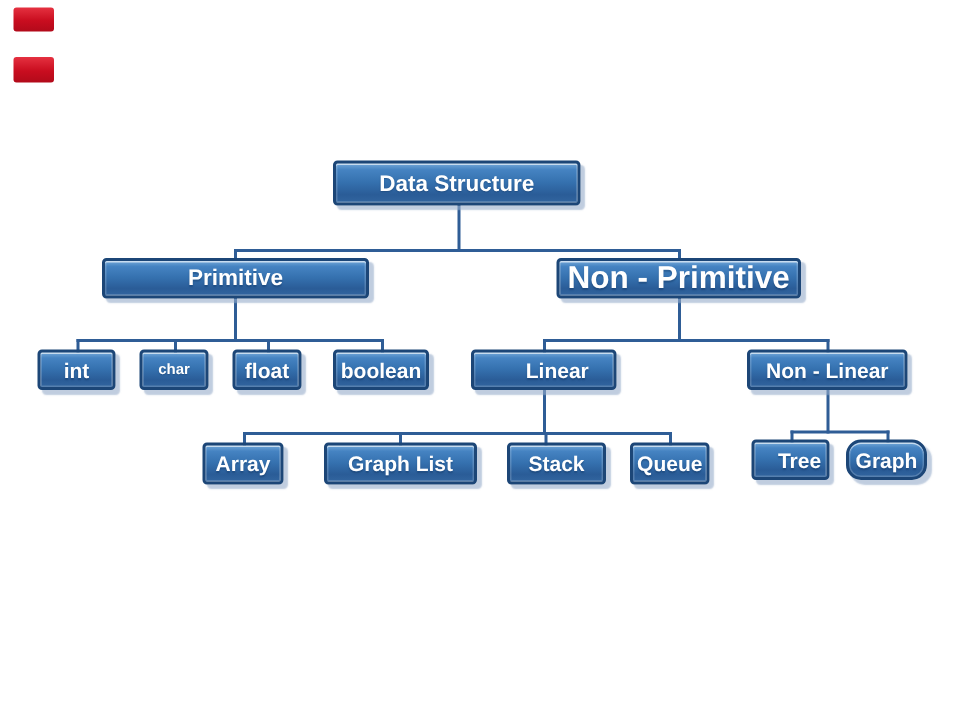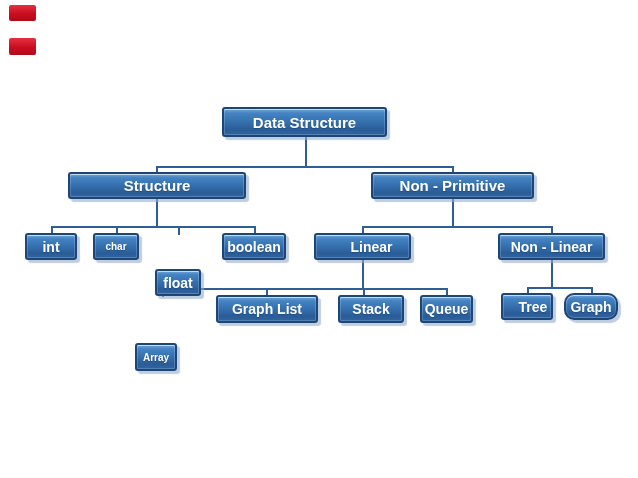--- a/index.html
+++ b/index.html
@@ -71,28 +71,28 @@
       <div class="line" style="left: 266px; top: 288px; width: 2px; height: 9px;"></div>
       <div class="line" style="left: 363px; top: 288px; width: 2px; height: 9px;"></div>
       <div class="line" style="left: 446px; top: 288px; width: 2px; height: 9px;"></div>
       <div class="line" style="left: 551px; top: 259px; width: 2px; height: 30px;"></div>
       <div class="line" style="left: 527px; top: 287px; width: 66px; height: 2px;"></div>
       <div class="line" style="left: 527px; top: 287px; width: 2px; height: 8px;"></div>
       <div class="line" style="left: 591px; top: 287px; width: 2px; height: 8px;"></div>
     </div>
   <div id="nodes-layer">
       <div class="node" style="left: 222px; top: 107px; width: 165px; height: 30px; font-size: 15px;">Data Structure</div>
-      <div class="node" style="left: 68px; top: 172px; width: 178px; height: 27px; font-size: 15px;">Structure</div>
-      <div class="node" style="left: 371px; top: 172px; width: 163px; height: 27px; font-size: 15px;">Non - Primitive</div>
+      <div class="node" style="left: 68px; top: 172px; width: 178px; height: 27px; font-size: 15px;">Primitive</div>
+      <div class="node" style="left: 371px; top: 172px; width: 163px; height: 27px; font-size: 21px;">Non - Primitive</div>
       <div class="node" style="left: 25px; top: 233px; width: 52px; height: 27px; font-size: 14px;">int</div>
       <div class="node" style="left: 93px; top: 233px; width: 46px; height: 27px; font-size: 10px;">char</div>
-      <div class="node" style="left: 155px; top: 233px; width: 46px; height: 27px; font-size: 14px; margin-top: 36px;">float</div>
+      <div class="node" style="left: 155px; top: 233px; width: 46px; height: 27px; font-size: 14px;">float</div>
       <div class="node" style="left: 222px; top: 233px; width: 64px; height: 27px; font-size: 14px;">boolean</div>
       <div class="node" style="left: 314px; top: 233px; width: 97px; height: 27px; font-size: 14px; padding-left: 18px;">Linear</div>
       <div class="node" style="left: 498px; top: 233px; width: 107px; height: 27px; font-size: 14px;">Non - Linear</div>
-      <div class="node" style="left: 135px; top: 295px; width: 42px; height: 28px; font-size: 10px; margin-top: 48px;">Array</div>
+      <div class="node" style="left: 135px; top: 295px; width: 54px; height: 28px; font-size: 14px;">Array</div>
       <div class="node" style="left: 216px; top: 295px; width: 102px; height: 28px; font-size: 14px;">Graph List</div>
       <div class="node" style="left: 338px; top: 295px; width: 66px; height: 28px; font-size: 14px;">Stack</div>
       <div class="node" style="left: 420px; top: 295px; width: 53px; height: 28px; font-size: 14px;">Queue</div>
       <div class="node" style="left: 501px; top: 293px; width: 52px; height: 27px; font-size: 14px; padding-left: 12px;">Tree</div>
       <div class="node" style="left: 564px; top: 293px; width: 54px; height: 27px; font-size: 14px; border-radius: 10px;">Graph</div>
     </div>
 </div>
 
 </body></html>

